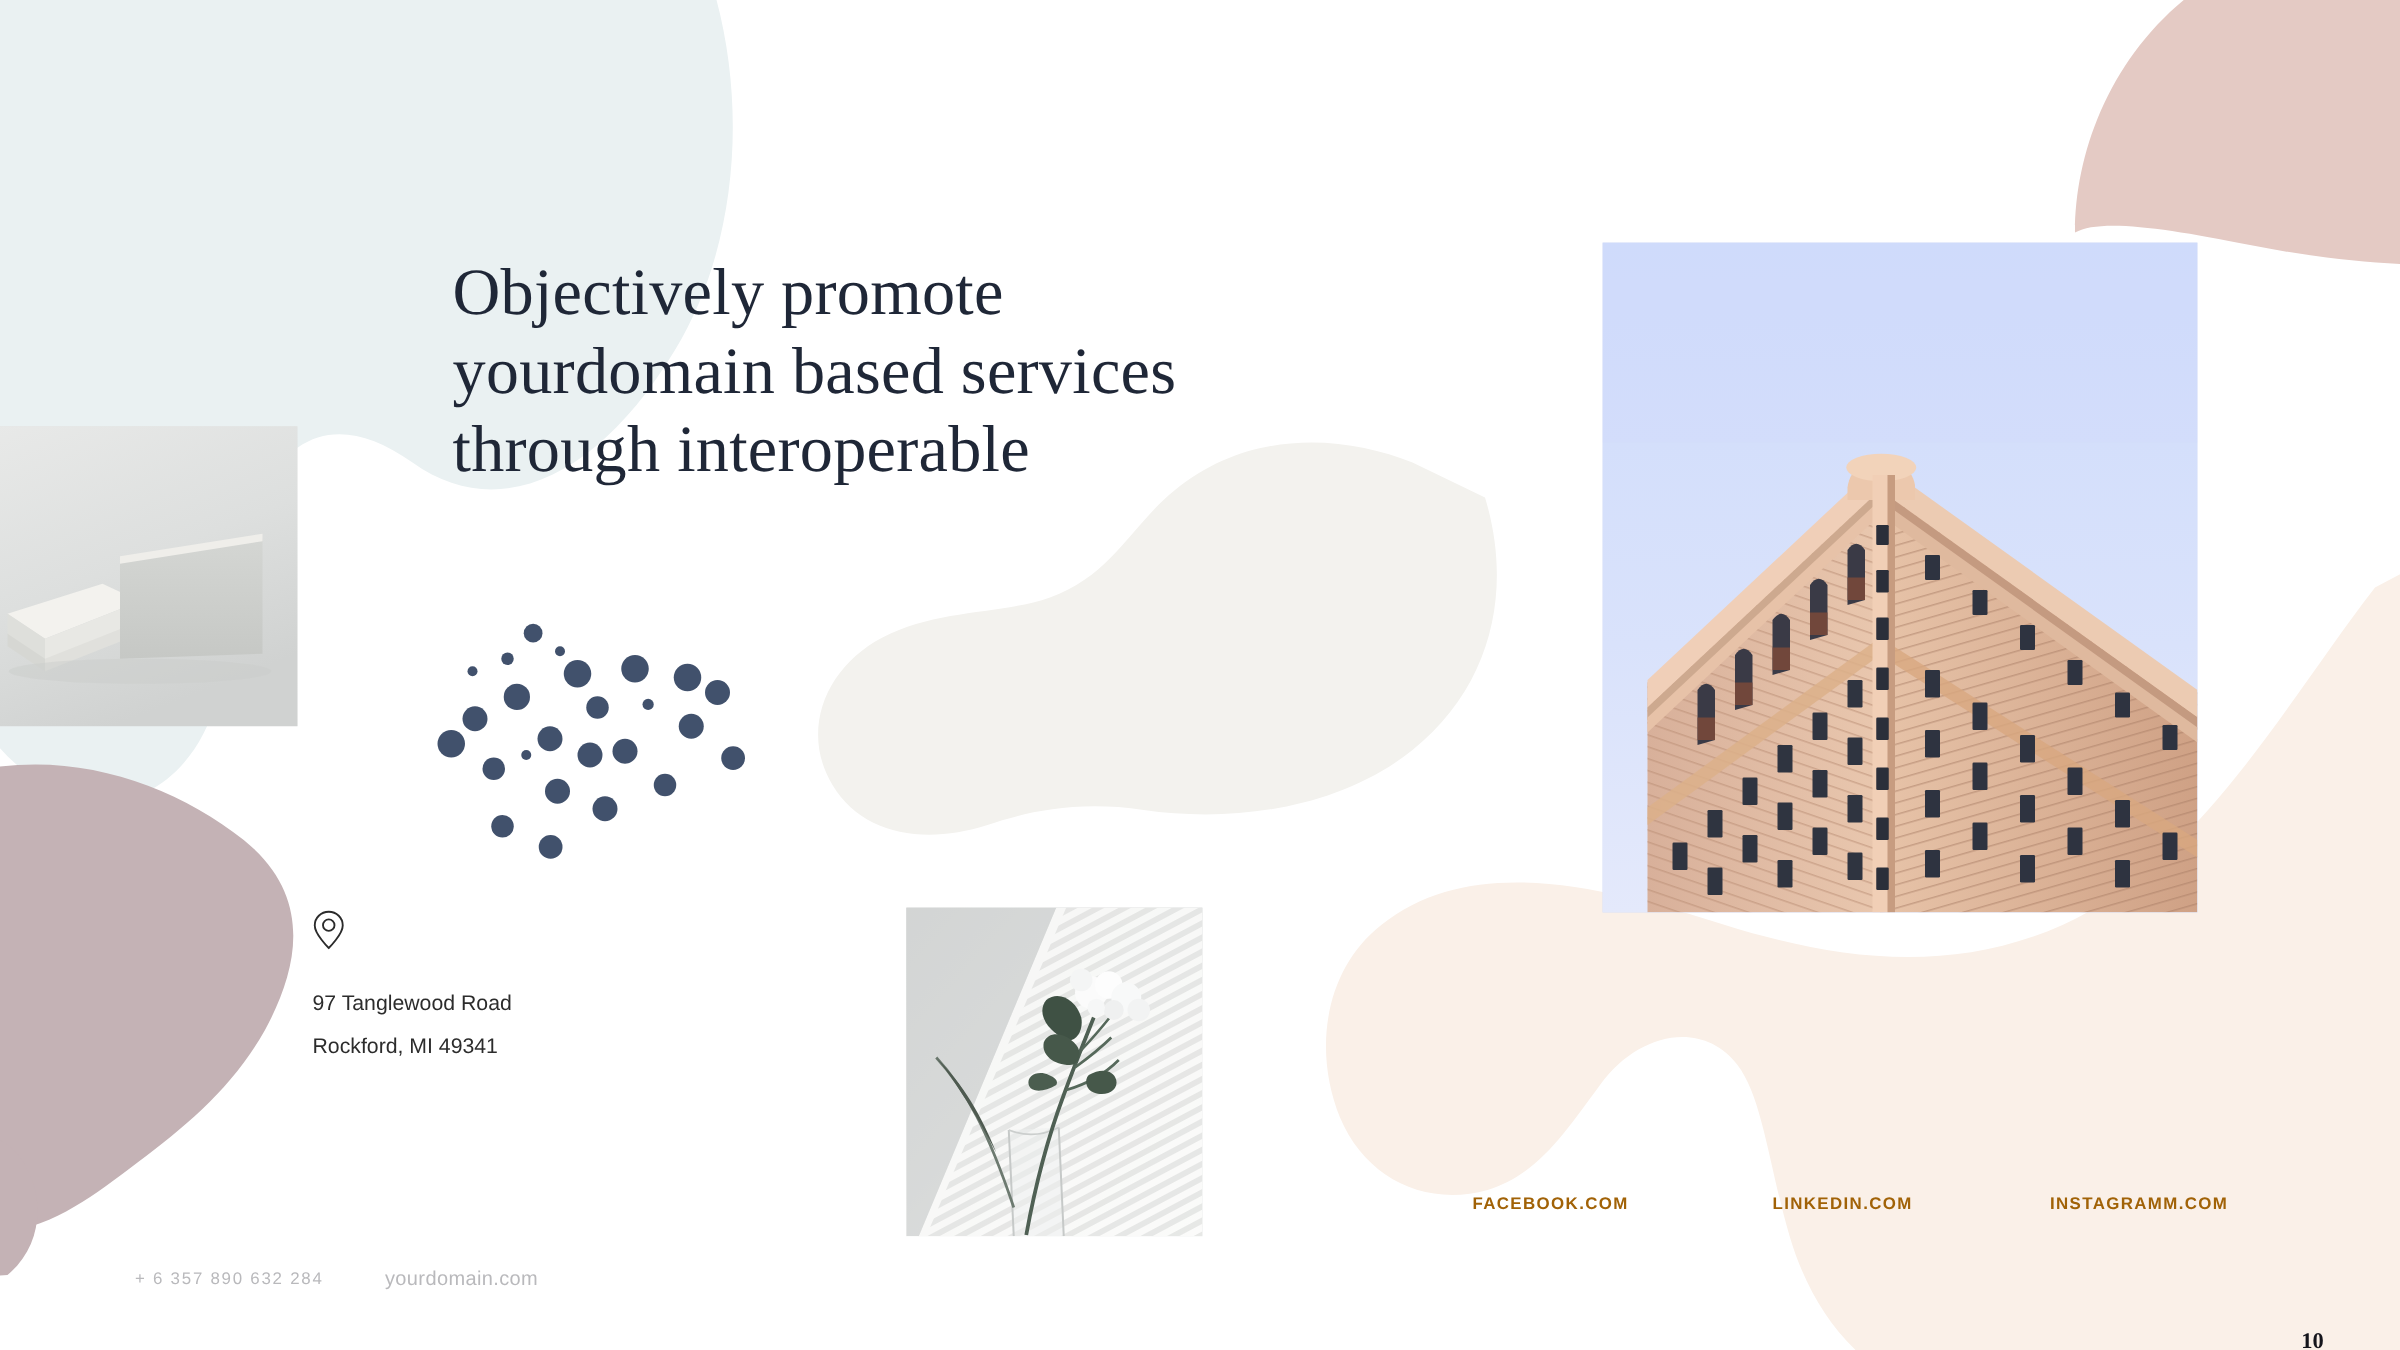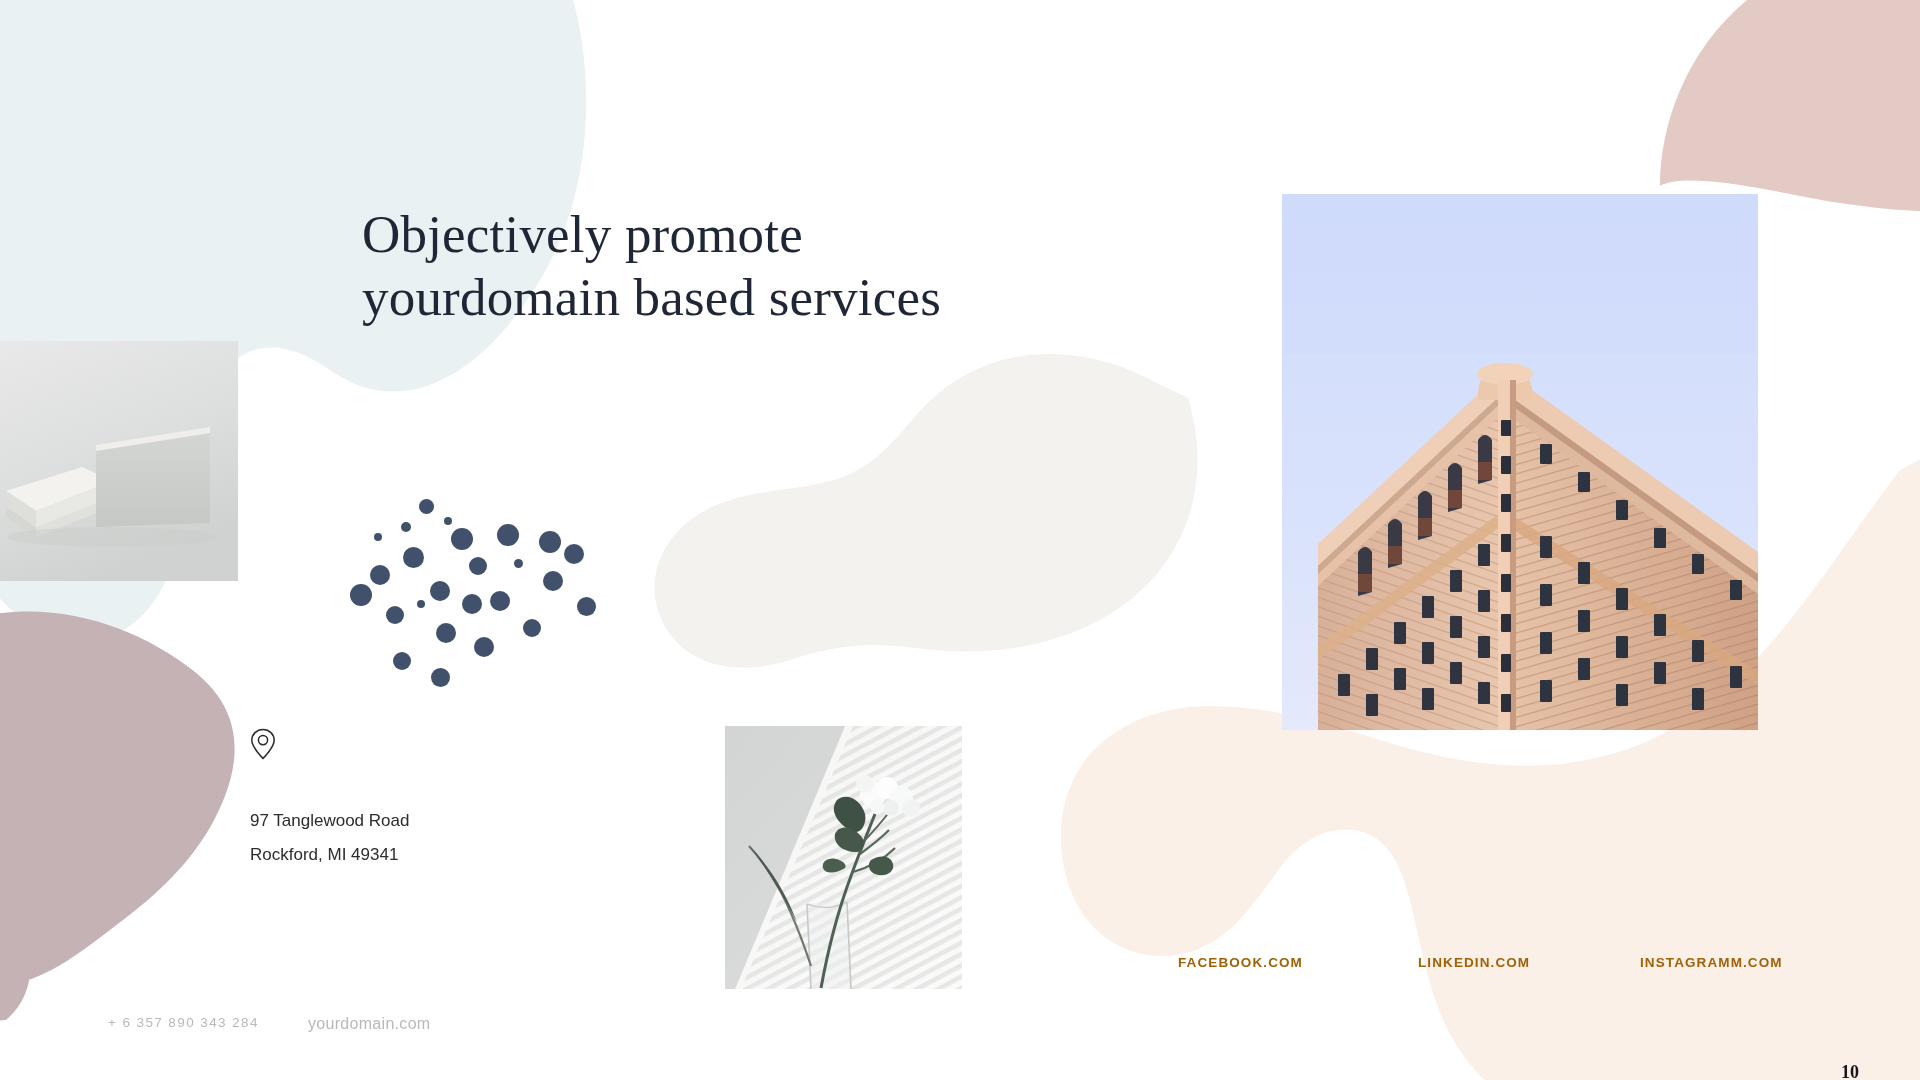--- a/index.html
+++ b/index.html
@@ -71,21 +71,21 @@
   #dot-pattern span {
     position: absolute;
     border-radius: 50%;
     background: #41516c;
     display: block;
   }
   
   #address-block { position: absolute; left: 250px; top: 728px; }
   #pin-icon { display:block; width: 26px; height: 32px; }
   #address-lines {
-    margin-top: 44px;
+    margin-top: 26px;
     font-size: 17px;
     line-height: 34px;
     color: #2c2c2c;
   }
   
   #social-row { position: absolute; left: 1178px; top: 955px; width: 620px; }
   .social-link {
     position: absolute;
     font-family: Liberation Sans, sans-serif;
     font-weight: bold;
@@ -369,20 +369,21 @@
         </g>
 
         <rect x="0" y="0" width="476" height="160" fill="#ced9fa" opacity="0.25"></rect>
       </g>
     </svg>
   </div>
 
   <div id="headline">
     <div>Objectively promote</div>
     <div>yourdomain based services</div>
+    <div>through interoperable</div>
   </div>
 
   <div id="dot-pattern">
       <span style="left: 58.5px; top: 13.5px; width: 15px; height: 15px; background: rgb(65, 81, 108);"></span>
       <span style="left: 41px; top: 37px; width: 10px; height: 10px; background: rgb(65, 81, 108);"></span>
       <span style="left: 84px; top: 32px; width: 8px; height: 8px; background: rgb(65, 81, 108);"></span>
       <span style="left: 14px; top: 48px; width: 8px; height: 8px; background: rgb(65, 81, 108);"></span>
       <span style="left: 91px; top: 43px; width: 22px; height: 22px; background: rgb(65, 81, 108);"></span>
       <span style="left: 42.5px; top: 61.5px; width: 21px; height: 21px; background: rgb(65, 81, 108);"></span>
       <span style="left: 137px; top: 39px; width: 22px; height: 22px; background: rgb(65, 81, 108);"></span>
@@ -417,17 +418,17 @@
       <div>Rockford, MI 49341</div>
     </div>
   </div>
 
   <div id="social-row">
     <a class="social-link" style="left:0px" href="#">FACEBOOK.COM</a>
     <a class="social-link" style="left:240px" href="#">LINKEDIN.COM</a>
     <a class="social-link" style="left:462px" href="#">INSTAGRAMM.COM</a>
   </div>
 
-  <div id="footer-phone">+ 6 357 890 343 284</div>
+  <div id="footer-phone">+ 6 357 890 632 284</div>
   <div id="footer-domain">yourdomain.com</div>
   <div id="page-number">10</div>
 
 </div>
 
 </body></html>

